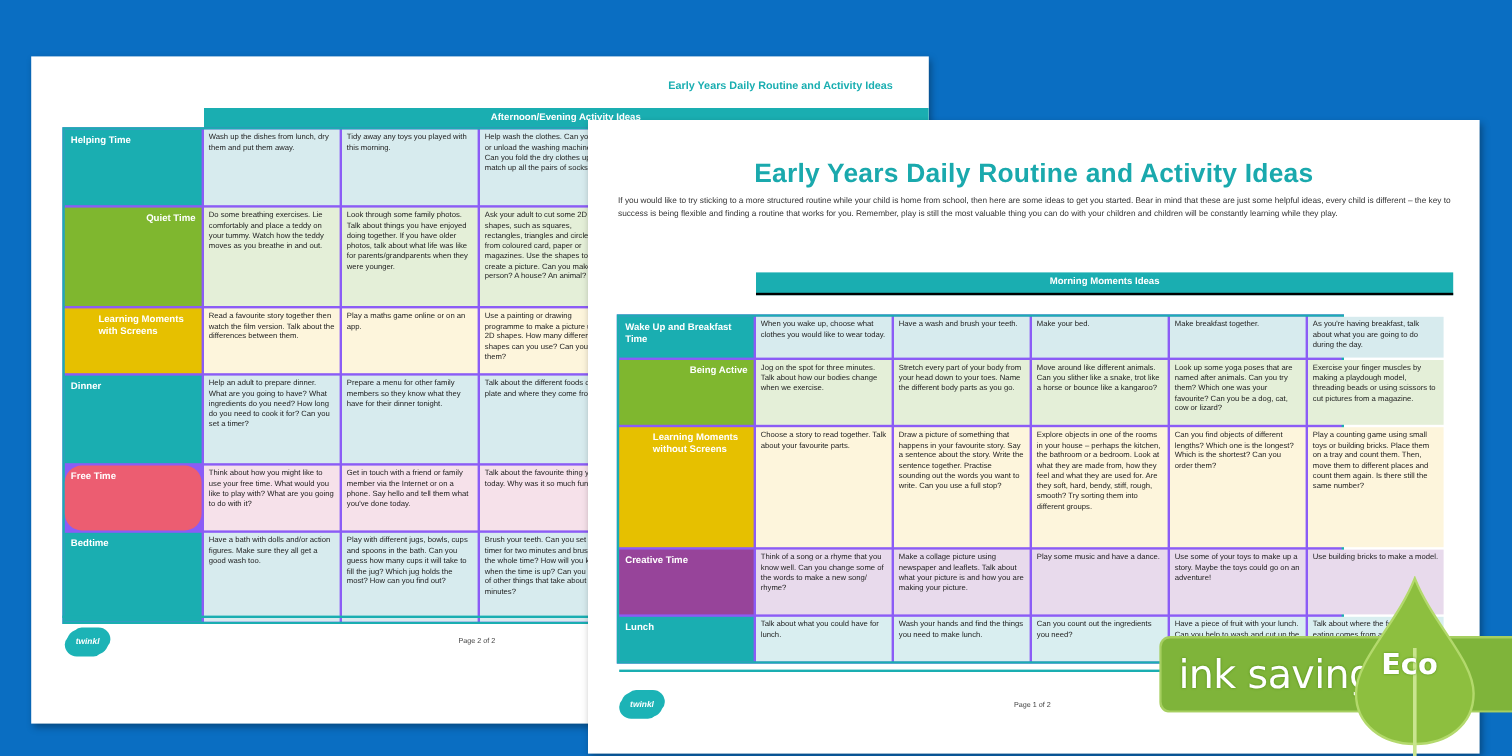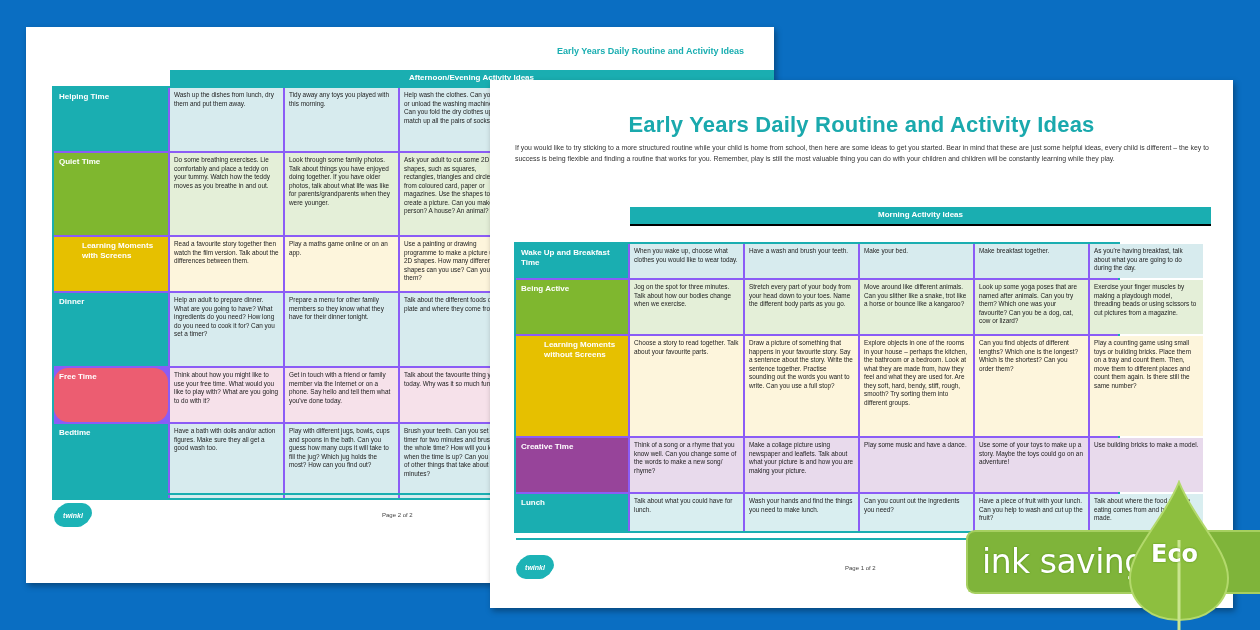--- a/index.html
+++ b/index.html
@@ -1,34 +1,34 @@
 <!DOCTYPE html>
 <html><head>
 <meta charset="utf-8">
 <style>
   * { box-sizing: border-box; margin: 0; padding: 0; }
   html, body { width: 1260px; height: 630px; overflow: hidden; }
   body { background: #0a6ec2; font-family: "Liberation Sans", sans-serif; position: relative; }
 
-  .page { position: absolute; background: #fff; box-shadow: 2px 3px 6px rgba(0,0,0,0.35); overflow: hidden; }
+  .page { position: absolute; background: #fff; box-shadow: 2px 3px 6px rgba(0,0,0,0.35); overflow: hidden; margin-top: 20px; }
   .page-back { left: 26px; top: 27px; width: 748px; height: 556px; }
   .page-front { left: 490px; top: 80px; width: 743px; height: 528px; }
 
   .back-header-title { position: absolute; right: 30px; top: 19px; font-size: 9px; font-weight: bold; color: #1aaeb1; }
 
   
   .grid { position: absolute; display: grid; border: 2px solid #1aaeb1; background: #8b5cf6; gap: 2px; }
   .cell { font-size: 6.4px; line-height: 1.33; color: #222; padding: 3px 4px; overflow: hidden; }
   .rowlabel { font-size: 8px; font-weight: bold; color: #fff; padding: 4px 5px; line-height: 1.25; }
 
   .section-header { position: absolute; background: #1aaeb1; color: #fff; font-weight: bold; font-size: 8px; padding: 3px 6px; border-bottom: 2px solid #000000; }
 
   .row-teal .rowlabel { background: #1aaeb1; }
   .row-teal .cell { background: #d7ebee; }
-  .row-green .rowlabel { background: #7fb72f; }
+  .row-green .rowlabel { background: #7fb72f; text-align: right; }
   .row-green .cell { background: #e4efd8; }
   .row-yellow .rowlabel { background: #e6c000; padding-left: 28px; }
   .row-yellow .cell { background: #fdf5dc; }
   .row-purple .rowlabel { background: #97449a; }
   .row-purple .cell { background: #e8daec; }
   .row-pink .rowlabel { background: #ec5d71; border-radius: 14px; }
   .row-pink .cell { background: #f6e1ea; }
   .row-lightteal .rowlabel { background: #1aaeb1; }
   .row-lightteal .cell { background: #d9eef0; }
 
@@ -66,21 +66,21 @@
 
   <div class="footer-line" style="left:26px; right:0; top:466px;"></div>
   <div class="logo" style="left:30px; top:478px;">twinkl</div>
   <div class="page-num" style="left:356px; top:485px;">Page 2 of 2</div>
 </div>
 
 <div class="page page-front">
   <div class="front-title">Early Years Daily Routine and Activity Ideas</div>
   <div class="front-intro">If you would like to try sticking to a more structured routine while your child is home from school, then here are some ideas to get you started. Bear in mind that these are just some helpful ideas, every child is different – the key to success is being flexible and finding a routine that works for you. Remember, play is still the most valuable thing you can do with your children and children will be constantly learning while they play.</div>
 
-  <div class="section-header" style="left:140px; top:127px; width:581px; height:19px; text-align:center;">Morning Activity Ideas</div>
+  <div class="section-header" style="left:140px; top:127px; width:581px; height:19px; text-align:center;">Morning Moments Ideas</div>
 
   <div class="grid" id="front-grid" style="left:24px; top:162px; width:606px; grid-template-columns: 112px 113px 113px 113px 113px 113px; grid-template-rows: 34px 54px 100px 54px 37px;">
   <div class="row row-teal"><div class="rowlabel">Wake Up and Breakfast Time</div><div class="cell">When you wake up, choose what clothes you would like to wear today.</div><div class="cell">Have a wash and brush your teeth.</div><div class="cell">Make your bed.</div><div class="cell">Make breakfast together.</div><div class="cell">As you're having breakfast, talk about what you are going to do during the day.</div></div>
       <div class="row row-green"><div class="rowlabel">Being Active</div><div class="cell">Jog on the spot for three minutes. Talk about how our bodies change when we exercise.</div><div class="cell">Stretch every part of your body from your head down to your toes. Name the different body parts as you go.</div><div class="cell">Move around like different animals. Can you slither like a snake, trot like a horse or bounce like a kangaroo?</div><div class="cell">Look up some yoga poses that are named after animals. Can you try them? Which one was your favourite? Can you be a dog, cat, cow or lizard?</div><div class="cell">Exercise your finger muscles by making a playdough model, threading beads or using scissors to cut pictures from a magazine.</div></div>
       <div class="row row-yellow"><div class="rowlabel">Learning Moments without Screens</div><div class="cell">Choose a story to read together. Talk about your favourite parts.</div><div class="cell">Draw a picture of something that happens in your favourite story. Say a sentence about the story. Write the sentence together. Practise sounding out the words you want to write. Can you use a full stop?</div><div class="cell">Explore objects in one of the rooms in your house – perhaps the kitchen, the bathroom or a bedroom. Look at what they are made from, how they feel and what they are used for. Are they soft, hard, bendy, stiff, rough, smooth? Try sorting them into different groups.</div><div class="cell">Can you find objects of different lengths? Which one is the longest? Which is the shortest? Can you order them?</div><div class="cell">Play a counting game using small toys or building bricks. Place them on a tray and count them. Then, move them to different places and count them again. Is there still the same number?</div></div>
       <div class="row row-purple"><div class="rowlabel">Creative Time</div><div class="cell">Think of a song or a rhyme that you know well. Can you change some of the words to make a new song/ rhyme?</div><div class="cell">Make a collage picture using newspaper and leaflets. Talk about what your picture is and how you are making your picture.</div><div class="cell">Play some music and have a dance.</div><div class="cell">Use some of your toys to make up a story. Maybe the toys could go on an adventure!</div><div class="cell">Use building bricks to make a model.</div></div>
       <div class="row row-lightteal"><div class="rowlabel">Lunch</div><div class="cell">Talk about what you could have for lunch.</div><div class="cell">Wash your hands and find the things you need to make lunch.</div><div class="cell">Can you count out the ingredients you need?</div><div class="cell">Have a piece of fruit with your lunch. Can you help to wash and cut up the fruit?</div><div class="cell">Talk about where the food you are eating comes from and how it is made.</div></div>
     </div>
 
   <div class="footer-line" style="left:26px; right:0; top:458px;"></div>

